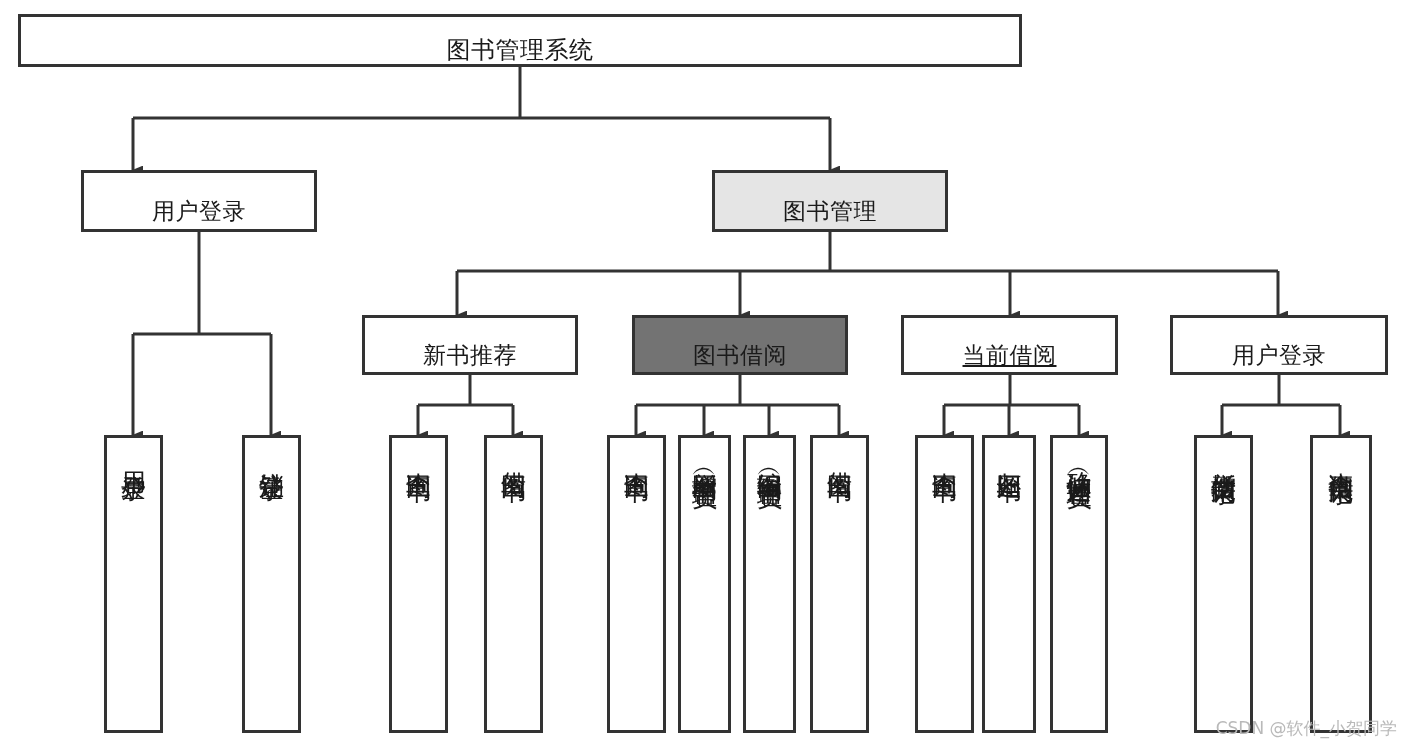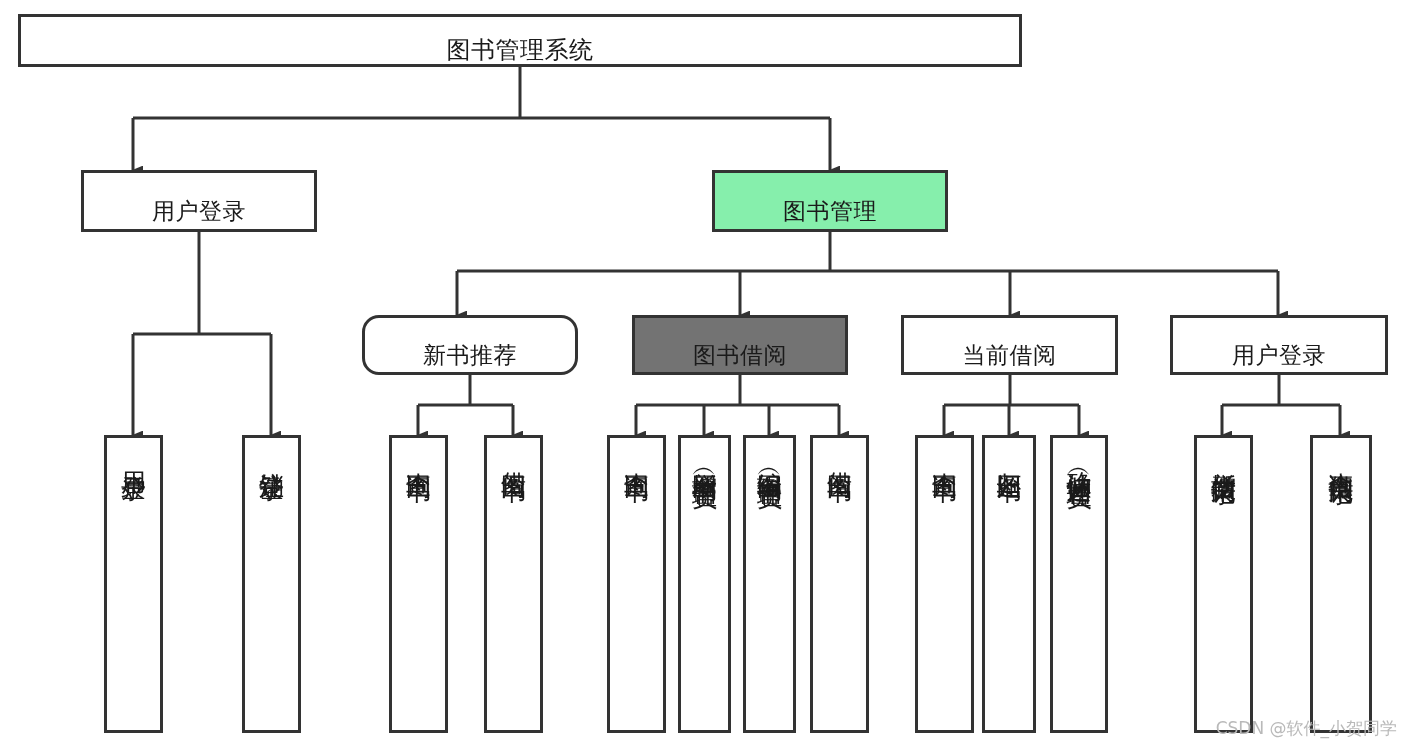--- a/index.html
+++ b/index.html
@@ -122,36 +122,36 @@
       </g>
   </svg>
 
   <div id="nodes-layer">
       <div class="node horiz root" style="left: 18px; top: 14px; width: 1004px; height: 53px; border-color: rgb(51, 51, 51); background: rgb(255, 255, 255);">
         <span class="node-label">图书管理系统</span>
       </div>
       <div class="node horiz" style="left: 81px; top: 170px; width: 236px; height: 62px; border-color: rgb(51, 51, 51); background: rgb(255, 255, 255);">
         <span class="node-label">用户登录</span>
       </div>
-      <div class="node horiz" style="left: 712px; top: 170px; width: 236px; height: 62px; border-color: rgb(51, 51, 51); background: #86efac;">
+      <div class="node horiz" style="left: 712px; top: 170px; width: 236px; height: 62px; border-color: rgb(51, 51, 51); background: #e5e5e5;">
         <span class="node-label">图书管理</span>
       </div>
       <div class="node vert" style="left: 104px; top: 435px; width: 59px; height: 298px; border-color: rgb(51, 51, 51); background: rgb(255, 255, 255);">
         <span class="node-label">用户登录</span>
       </div>
       <div class="node vert" style="left: 242px; top: 435px; width: 59px; height: 298px; border-color: rgb(51, 51, 51); background: rgb(255, 255, 255);">
         <span class="node-label">注销登录</span>
       </div>
-      <div class="node horiz" style="left: 362px; top: 315px; width: 216px; height: 60px; border-color: rgb(51, 51, 51); background: rgb(255, 255, 255); border-radius: 17px;">
+      <div class="node horiz" style="left: 362px; top: 315px; width: 216px; height: 60px; border-color: rgb(51, 51, 51); background: rgb(255, 255, 255);">
         <span class="node-label">新书推荐</span>
       </div>
       <div class="node horiz" style="left: 632px; top: 315px; width: 216px; height: 60px; border-color: rgb(51, 51, 51); background: #737373;">
         <span class="node-label">图书借阅</span>
       </div>
-      <div class="node horiz" style="left: 901px; top: 315px; width: 217px; height: 60px; border-color: rgb(51, 51, 51); background: rgb(255, 255, 255);">
+      <div class="node horiz" style="left: 901px; top: 315px; width: 217px; height: 60px; border-color: rgb(51, 51, 51); background: rgb(255, 255, 255); text-decoration: underline;">
         <span class="node-label">当前借阅</span>
       </div>
       <div class="node horiz" style="left: 1170px; top: 315px; width: 218px; height: 60px; border-color: rgb(51, 51, 51); background: rgb(255, 255, 255);">
         <span class="node-label">用户登录</span>
       </div>
       <div class="node vert" style="left: 389px; top: 435px; width: 59px; height: 298px; border-color: rgb(51, 51, 51); background: rgb(255, 255, 255);">
         <span class="node-label">查询图书</span>
       </div>
       <div class="node vert" style="left: 484px; top: 435px; width: 59px; height: 298px; border-color: rgb(51, 51, 51); background: rgb(255, 255, 255);">
         <span class="node-label">借阅图书</span>

